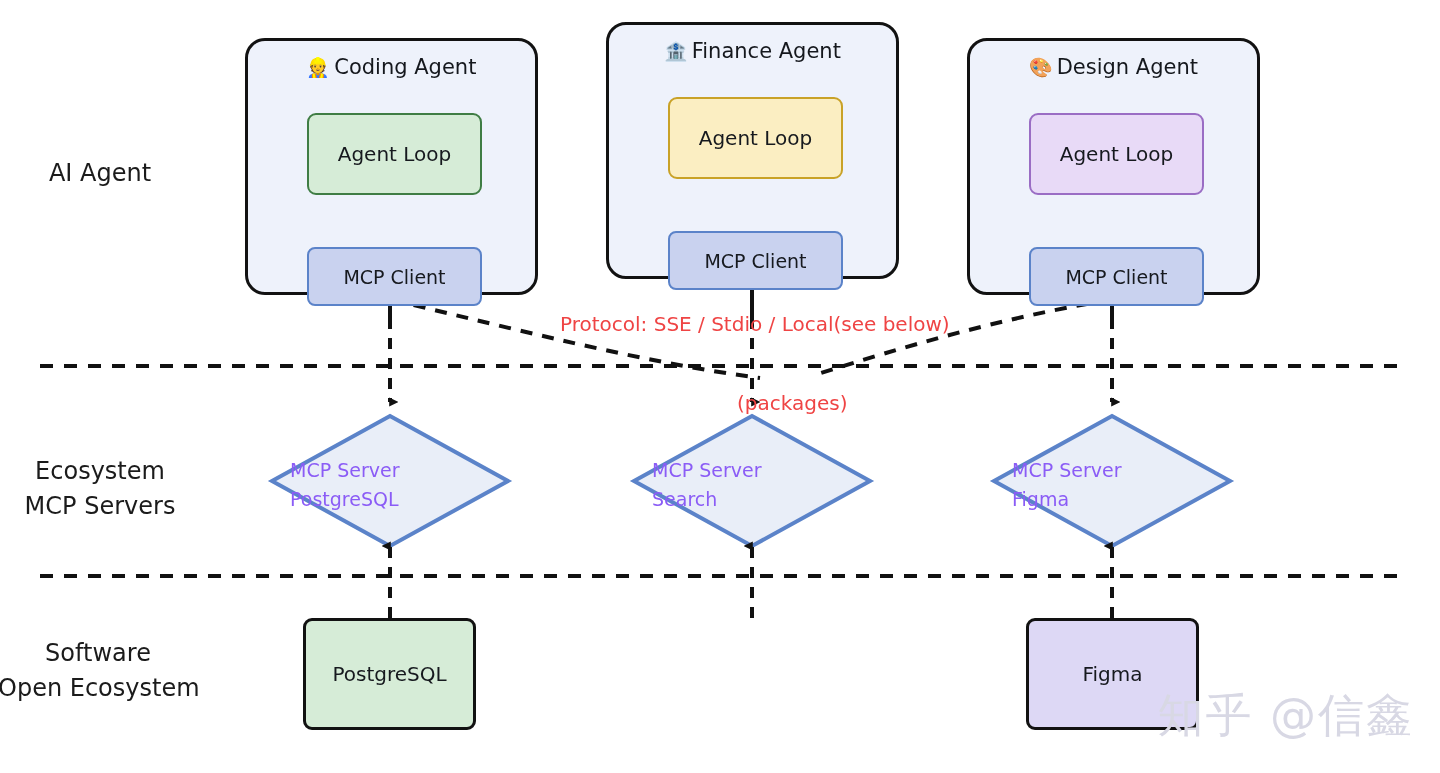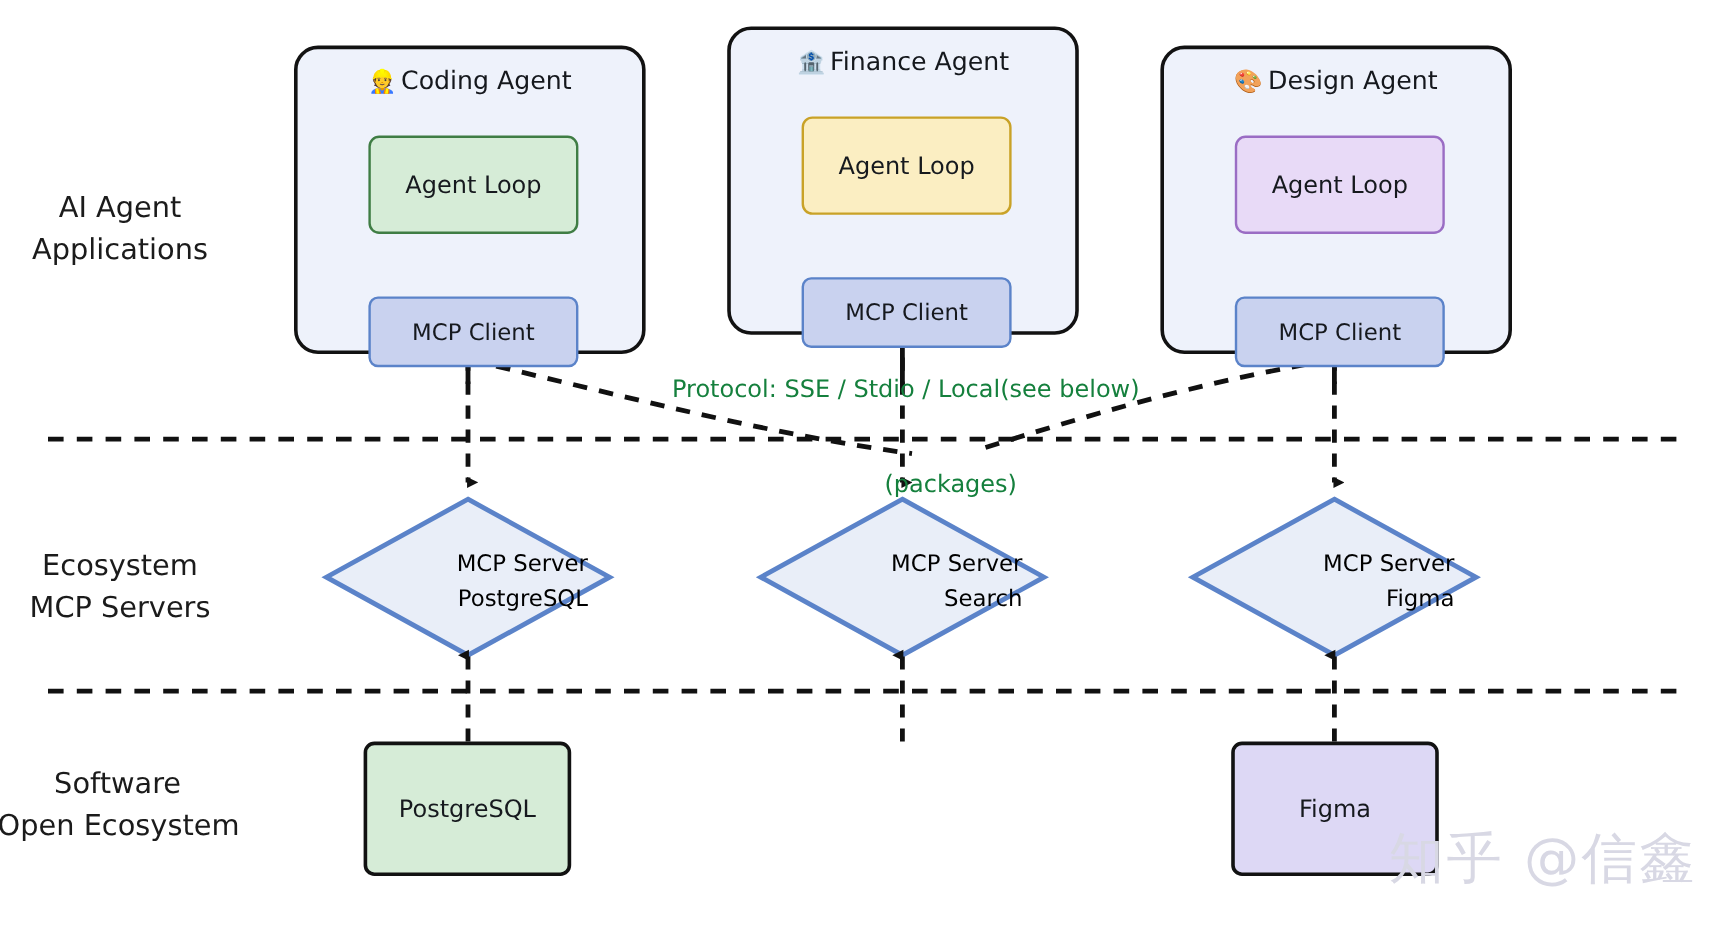--- a/index.html
+++ b/index.html
@@ -85,41 +85,41 @@
     display: flex;
     align-items: center;
     justify-content: center;
     font-size: 19px;
     color: #16191e;
     box-sizing: border-box;
     margin-top: 17px;
   }
   .diamond-label {
     position: absolute;
-    text-align: right;
+    text-align: left;
     font-size: 19px;
-    color: #000000;
+    color: #8b5cf6;
     line-height: 1.55;
     white-space: nowrap;
   }
   .leaf-box {
     position: absolute;
     border: 3px solid #121212;
     border-radius: 9px;
     box-sizing: border-box;
     display: flex;
     align-items: center;
     justify-content: center;
     font-size: 20px;
     color: #16191e;
   }
   .edge-note {
     position: absolute;
     font-size: 20px;
-    color: #15803d;
+    color: #ef4444;
     white-space: nowrap;
   }
   .watermark {
     position: absolute;
     right: 26px;
     bottom: 26px;
     font-size: 46px;
     color: #d8d8e4;
     letter-spacing: 2px;
     font-family: "DejaVu Sans", "Liberation Sans", sans-serif;
@@ -159,21 +159,20 @@
     <polygon points="752,416 870,481 752,546 634,481" fill="#e9eef8" stroke="#5b83c9" stroke-width="4"></polygon>
     <polygon points="1112,416 1230,481 1112,546 994,481" fill="#e9eef8" stroke="#5b83c9" stroke-width="4"></polygon>
 
     <line x1="390" y1="618" x2="390" y2="546" stroke="#111111" stroke-width="4" stroke-dasharray="11 9" marker-end="url(#arrowUp)"></line>
     <line x1="752" y1="618" x2="752" y2="546" stroke="#111111" stroke-width="4" stroke-dasharray="11 9" marker-end="url(#arrowUp)"></line>
     <line x1="1112" y1="618" x2="1112" y2="546" stroke="#111111" stroke-width="4" stroke-dasharray="11 9" marker-end="url(#arrowUp)"></line>
   </svg>
 
   <div class="band-label" style="left:0; top:156px; width:200px;">
     <div>AI Agent</div>
-    <div>Applications</div>
   </div>
 
   <div class="band-label" style="left:0; top:454px; width:200px;">
     <div>Ecosystem</div>
     <div>MCP Servers</div>
   </div>
 
   <div class="band-label" style="left:-2px; top:636px; width:200px;">
     <div>Software</div>
     <div>Open Ecosystem</div>

